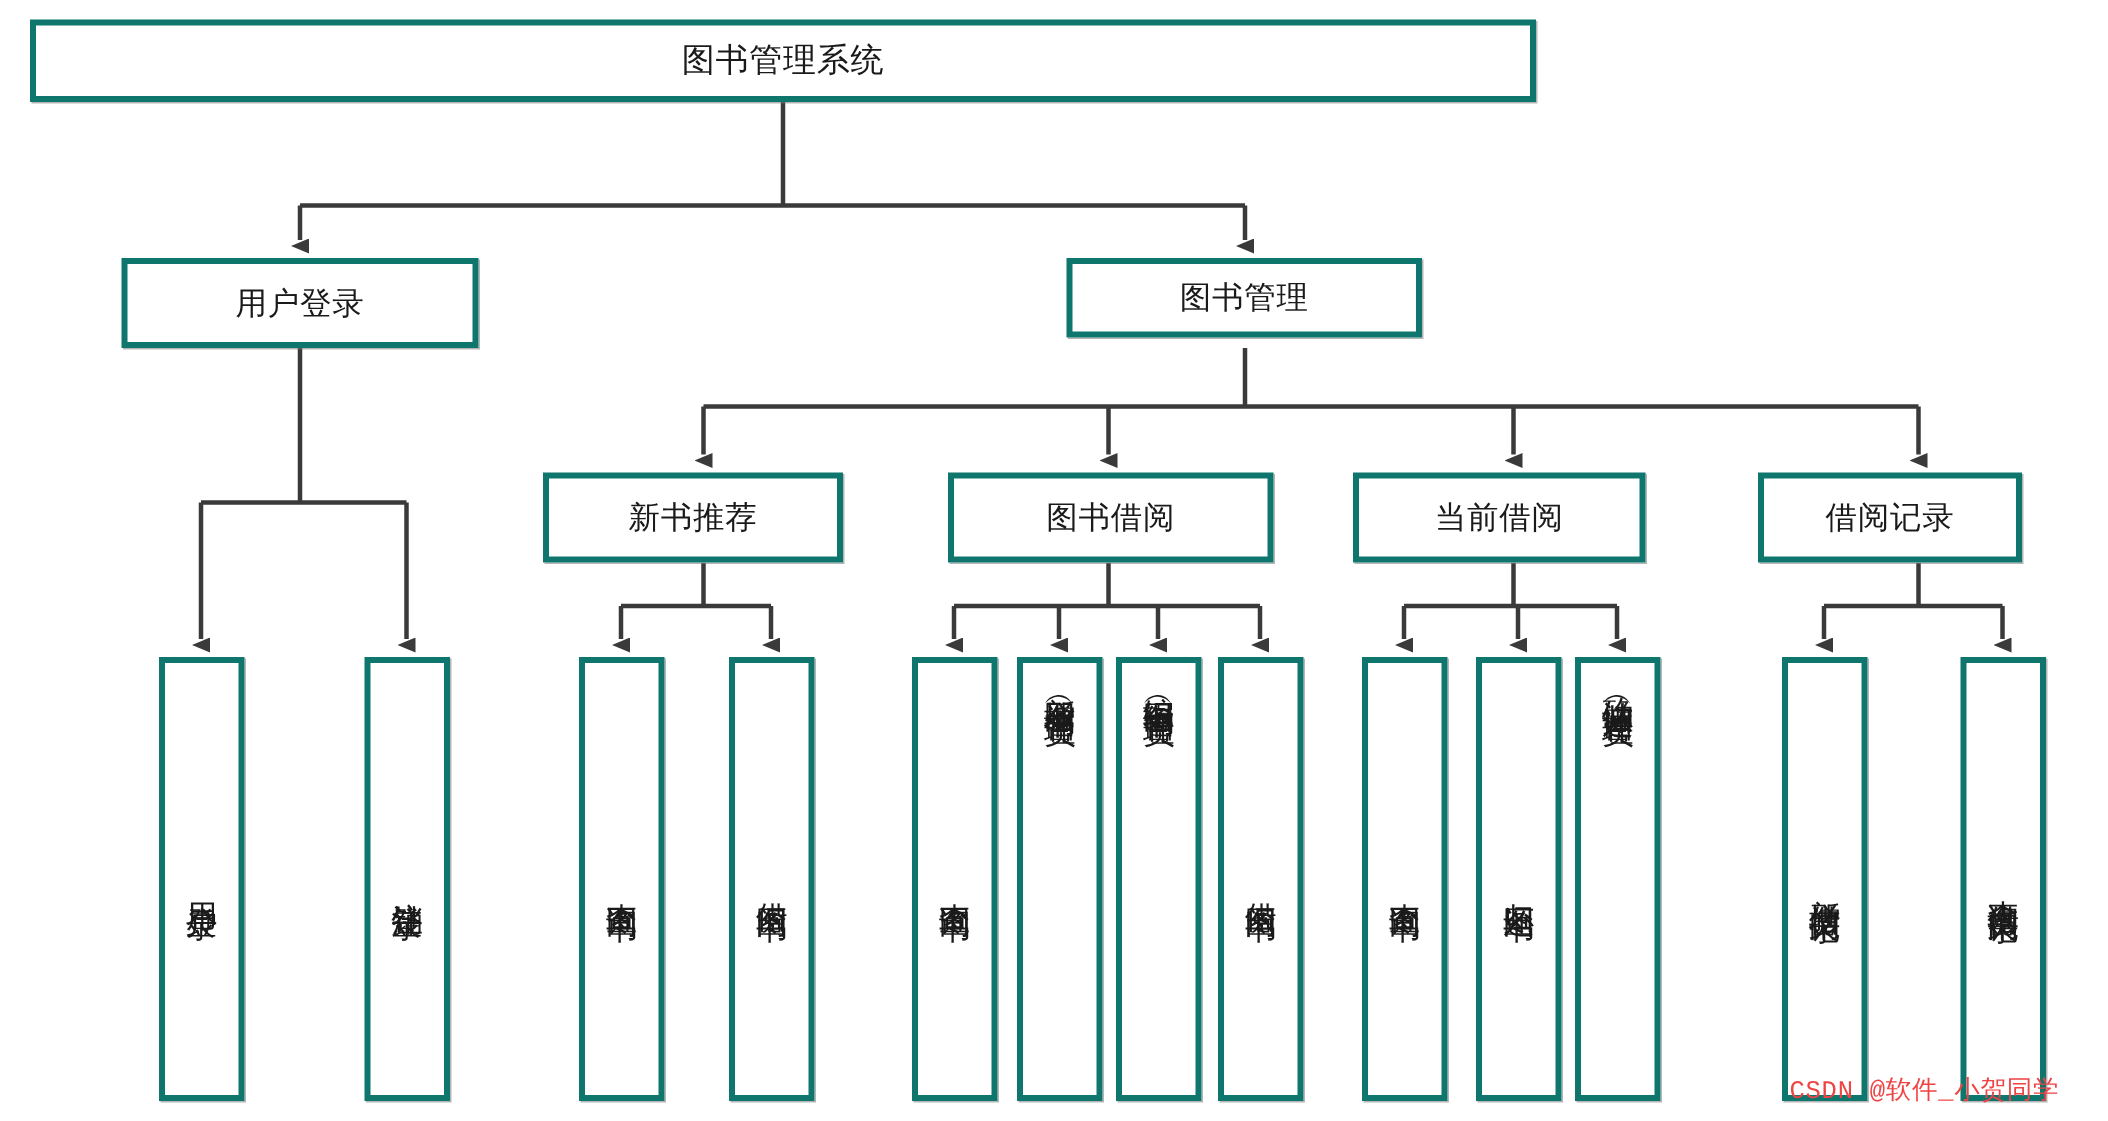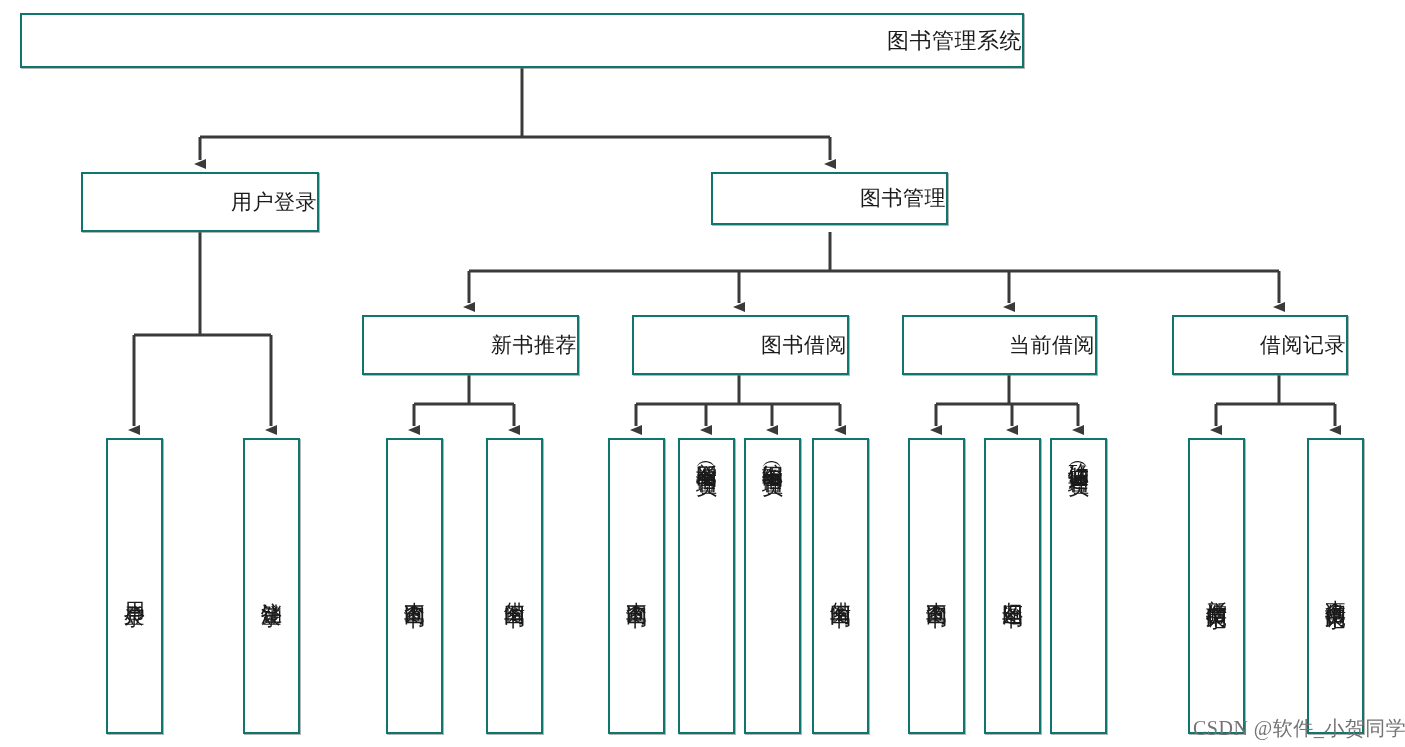--- a/index.html
+++ b/index.html
@@ -22,25 +22,25 @@
     left: 0;
     top: 0;
     width: 1405px;
     height: 747px;
     pointer-events: none;
   }
   .node {
     position: absolute;
     box-sizing: border-box;
     background: #ffffff;
-    border: 2px solid #0f766e;
+    border: 4px solid #0f766e;
     box-shadow: 1px 1px 0 0 rgba(120,120,120,0.55);
     display: flex;
     align-items: center;
-    justify-content: flex-end;
+    justify-content: center;
     color: #1a1a1a;
   }
   .node .label {
     text-align: center;
     line-height: 1.18;
     letter-spacing: 0.5px;
     white-space: pre-line;
   }
   .node.horizontal .label {
     font-size: 21px;
@@ -59,25 +59,25 @@
     line-height: 1.05;
     letter-spacing: 2px;
     white-space: nowrap;
     margin: 0 auto;
   }
   .node.vertical.center-text {
     align-items: center;
   }
   .watermark {
     position: absolute;
-    font-size: 20px;
-    color: #737373;
+    font-size: 17px;
+    color: #ef4444;
     letter-spacing: 0.5px;
     white-space: nowrap;
-    font-family: Liberation Serif, serif;
+    font-family: Liberation Mono, monospace;
   }
 </style>
 </head>
 <body>
 
 <div id="canvas">
 
   <svg class="wires" viewBox="0 0 1405 747" xmlns="http://www.w3.org/2000/svg">
     <defs>
       <marker id="arrow" markerWidth="10" markerHeight="12" refX="1" refY="6" orient="auto" markerUnits="userSpaceOnUse">
@@ -132,21 +132,21 @@
     <span class="label">图书管理系统</span>
   </div>
 
   <div class="node horizontal" style="left:81px; top:172px; width:238px; height:60px;">
     <span class="label">用户登录</span>
   </div>
   <div class="node horizontal" style="left:711px; top:172px; width:237px; height:53px;">
     <span class="label">图书管理</span>
   </div>
 
-  <div class="node horizontal" style="left:362px; top:315px; width:217px; height:60px;">
+  <div class="node horizontal" style="left:362px; top:315px; width:200px; height:60px;">
     <span class="label">新书推荐</span>
   </div>
   <div class="node horizontal" style="left:632px; top:315px; width:217px; height:60px;">
     <span class="label">图书借阅</span>
   </div>
   <div class="node horizontal" style="left:902px; top:315px; width:195px; height:60px;">
     <span class="label">当前借阅</span>
   </div>
   <div class="node horizontal" style="left:1172px; top:315px; width:176px; height:60px;">
     <span class="label">借阅记录</span>

